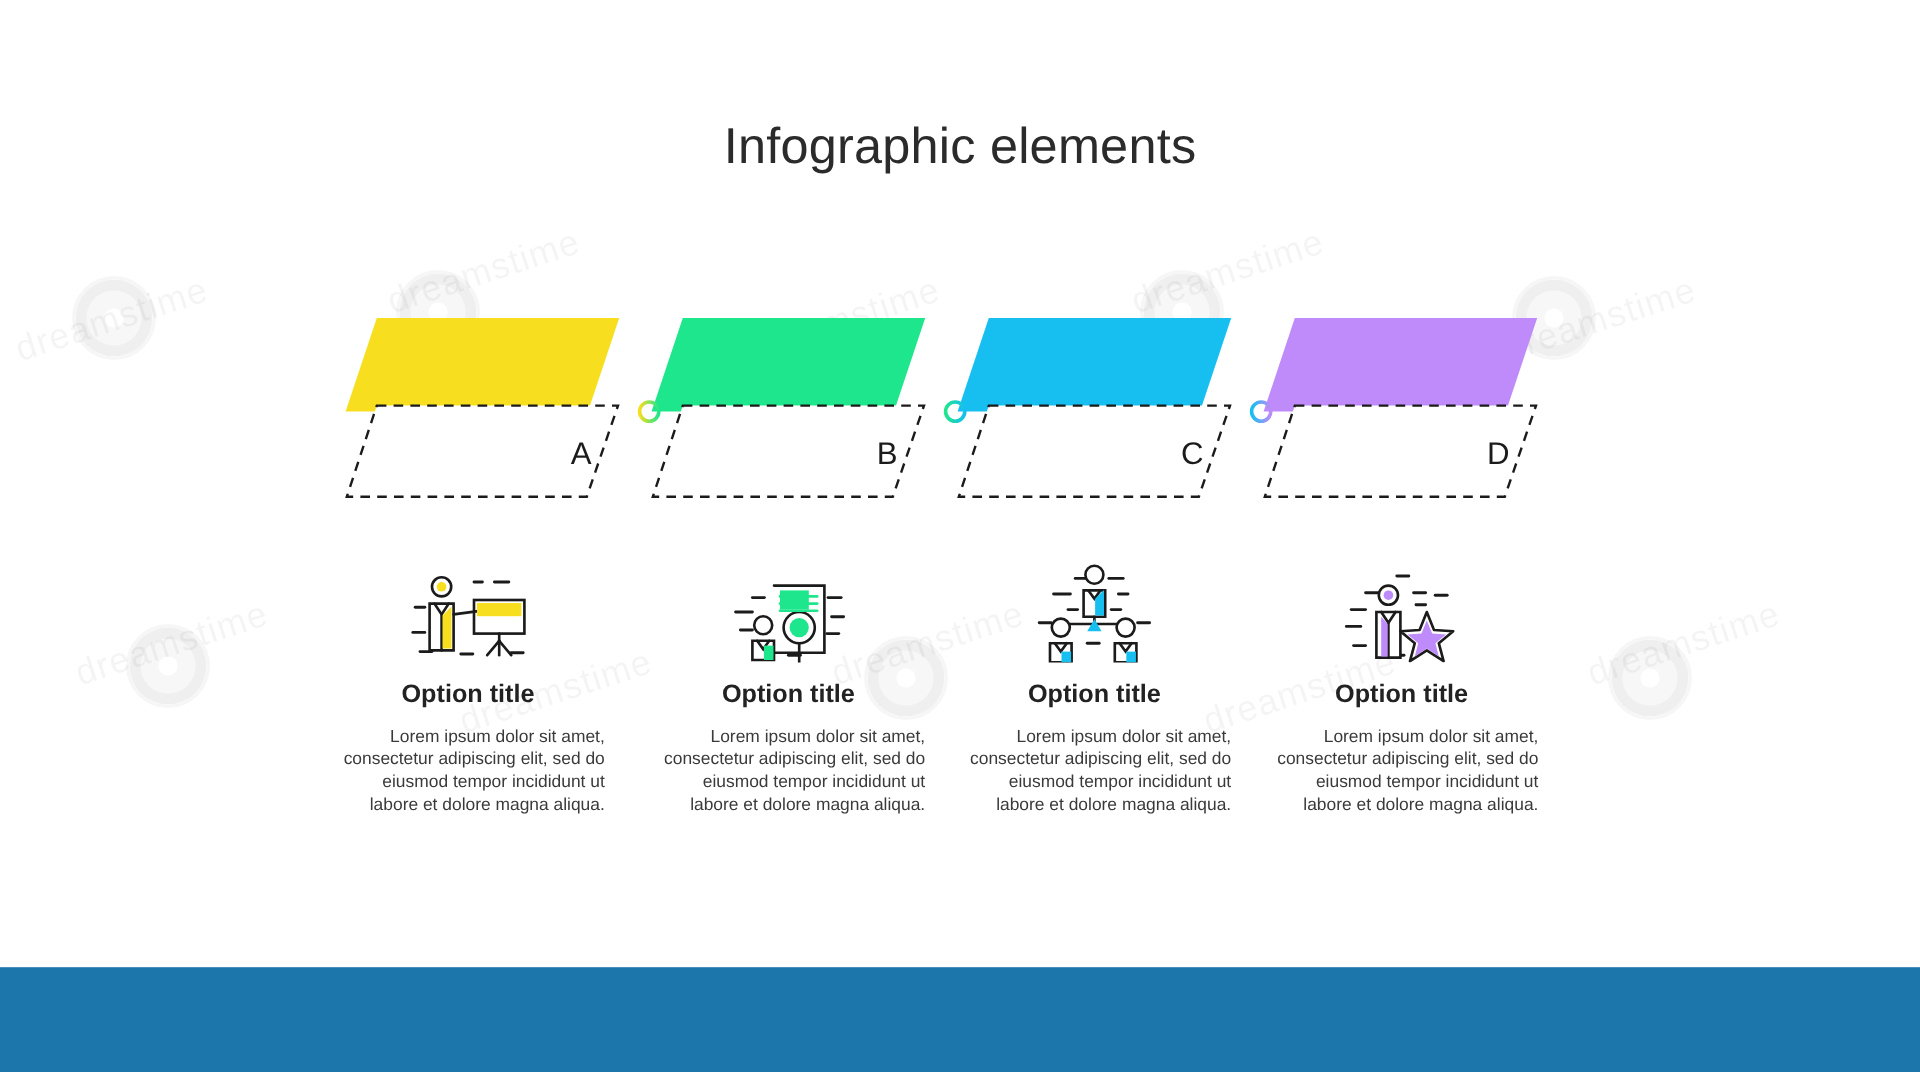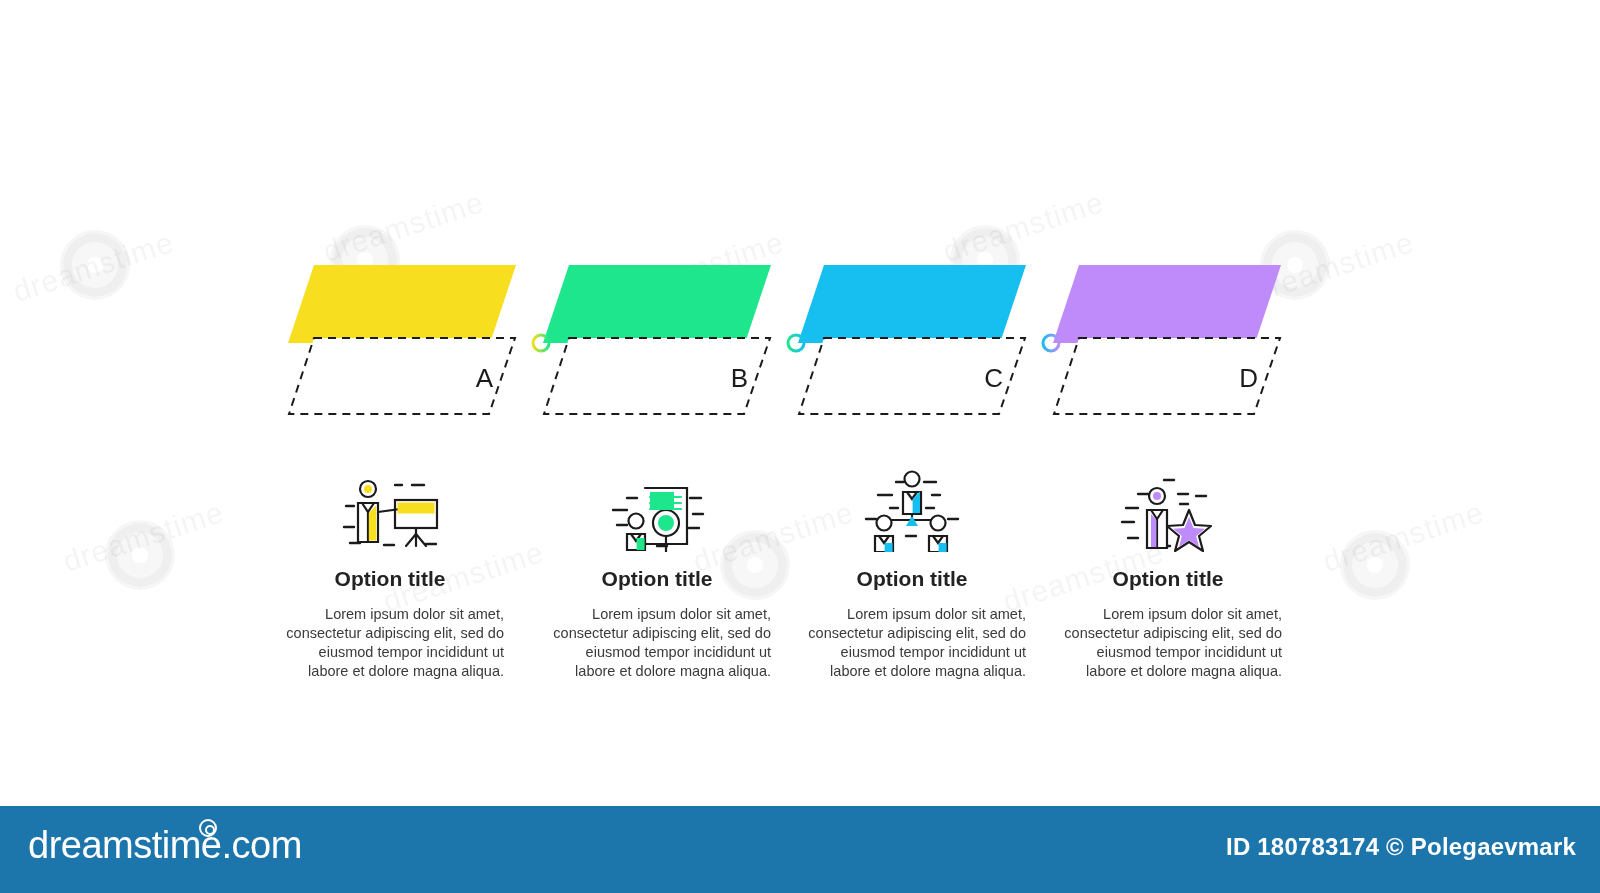--- a/index.html
+++ b/index.html
@@ -170,20 +170,21 @@
   <div class="wm-spiral" style="left:950px; top:225px;"></div>
   <div class="wm-spiral" style="left:60px; top:230px;"></div>
   <div class="wm-spiral" style="left:1260px; top:230px;"></div>
   <div class="wm-spiral" style="left:105px; top:520px;"></div>
   <div class="wm-spiral" style="left:720px; top:530px;"></div>
   <div class="wm-spiral" style="left:1340px; top:530px;"></div>
 </div>
 
 <div class="canvas">
 
+  <div class="title">Infographic elements</div>
 
   <div class="steps">
 
     <div class="step step-0">
       <div class="para-solid">
         <svg width="228" height="78" viewBox="0 0 228 78">
           <polygon points="26,0 228,0 202,78 0,78" fill="#F7DE1E"></polygon>
         </svg>
       </div>
       <div class="para-dash">
@@ -419,18 +420,13 @@
           </g>
         </svg>
       </div>
       <div class="card-title">Option title</div>
       <div class="card-body">Lorem ipsum dolor sit amet, consectetur adipiscing elit, sed do eiusmod tempor incididunt ut labore et dolore magna aliqua.</div>
     </div>
   </div>
 </div>
 
 <div class="footer">
-  <div class="footer-logo">
-    <span>dreamstime.com</span>
-    <span class="spiral"></span>
-  </div>
-  <div class="footer-id">ID 180783174 © Polegaevmark</div>
 </div>
 
 </body></html>

